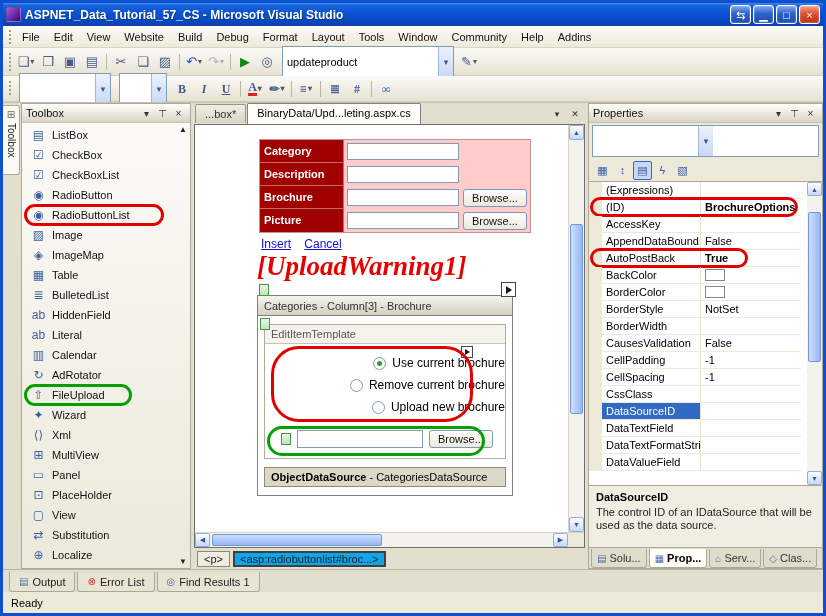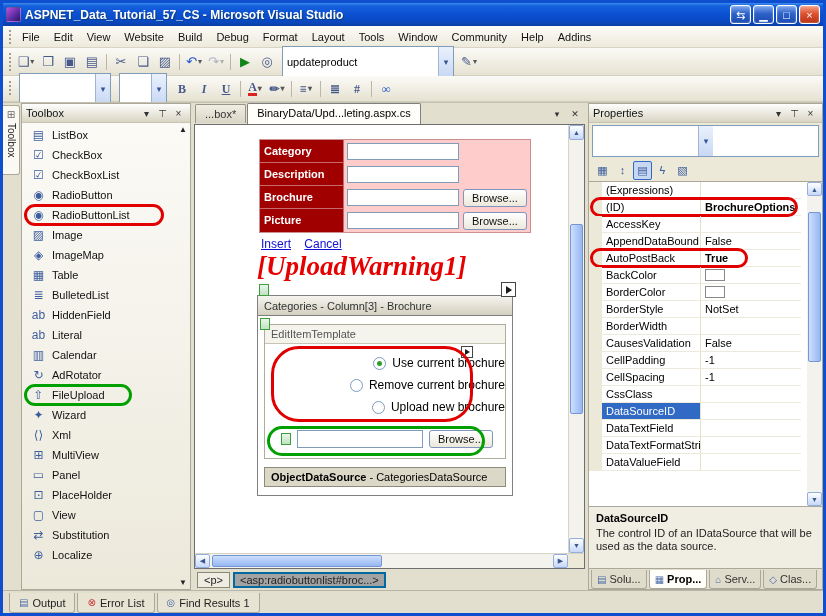--- a/index.html
+++ b/index.html
@@ -151,21 +151,21 @@
   .v-thumb { position: absolute; left: 1px; right: 1px; top: 84px; height: 190px;
     background: linear-gradient(90deg,#CEDEFD,#96B7F2); border: 1px solid #7396D4; border-radius: 2px; }
   .h-track { flex: 1; position: relative; }
   .h-thumb { position: absolute; top: 1px; bottom: 1px; left: 2px; width: 170px;
     background: linear-gradient(180deg,#CEDEFD,#96B7F2); border: 1px solid #7396D4; border-radius: 2px; }
   .corner { width: 16px; background: #ECE9D8; }
 
   
   .tagbar { height: 21px; display: flex; align-items: center; gap: 3px; padding: 0 3px; background: #E3DFCF; }
   .tag-item { font-size: 11px; padding: 1px 6px; border: 1px solid #8A8876; color: #222; background: #EFEDE2; white-space: nowrap; }
-  .tag-item.active { background: #a3a3a3; border: 2px solid #0369a1; padding: 0 5px; }
+  .tag-item.active { background: #0ea5e9; border: 2px solid #404040; padding: 0 5px; }
 
   
   .props { width: 235px; display: flex; flex-direction: column; border: 1px solid #ACA899; background: #ECE9D8; }
   .obj-combo { margin: 2px 3px; flex-direction: column; }
   .obj-combo .combo-text { font-weight: bold; }
   .ptoolbar { height: 22px; display: flex; align-items: center; gap: 1px; padding: 0 4px; }
   .ptb-btn { width: 19px; height: 19px; display: flex; align-items: center; justify-content: center;
     font-size: 11px; color: #3D5E9E; border: 1px solid transparent; border-radius: 2px; }
   .ptb-btn.active { border-color: #316AC5; background: #C9D8F2; }
   .pgrid { flex: 1; position: relative; background: #fff; border-top: 1px solid #ACA899; padding-right: 21px; overflow: hidden; }
@@ -730,15 +730,18 @@
         <span class="btab" data-name="error-list-tab">
         <span class="icon" data-name="error-list-icon">⊗</span>
         <span>Error List</span>
       </span>
         <span class="btab" data-name="find-results-tab">
         <span class="icon" data-name="find-results-icon">◎</span>
         <span>Find Results 1</span>
       </span>
       </div>
 
+  <div class="statusbar" data-name="statusbar">
+    <span data-name="status-text">Ready</span>
+  </div>
 
  </div>
 </div>
 
 </body></html>

